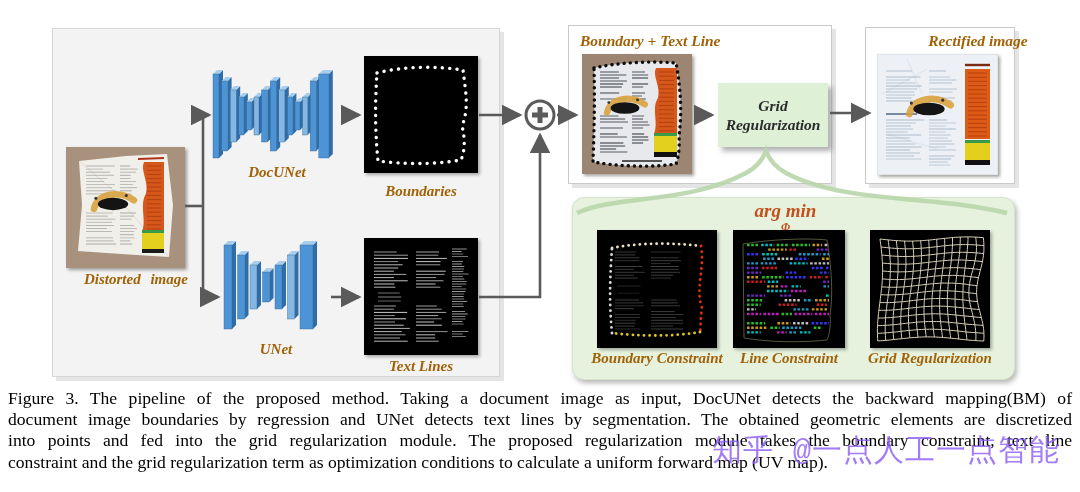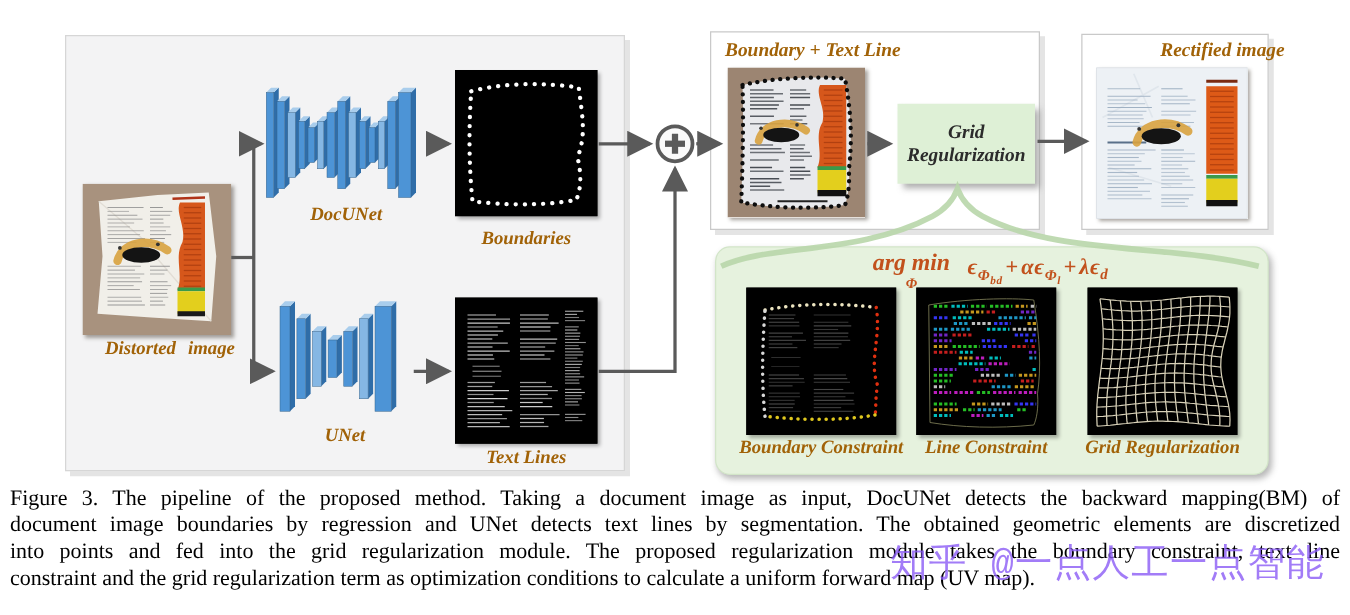--- a/index.html
+++ b/index.html
@@ -434,21 +434,20 @@
       <circle cx="65.72" cy="46.18" r="1.568" fill="#333"></circle>
     </svg>
 
   <div class="green-panel" style="left:572px;top:197px;width:441px;height:181px;"></div>
 
   <div class="formula" style="left:572px;top:201px;width:441px;height:38px;">
     <span class="am-block">
       <span class="am">arg min</span>
       <span class="am-phi">Φ</span>
     </span>
-    <span class="fx"><span>ϵ</span><sub><span>Φ</span><sub>bd</sub></sub><span class="op">+</span><span>α</span><span>ϵ</span><sub><span>Φ</span><sub>l</sub></sub><span class="op">+</span><span>λ</span><span>ϵ</span><sub>d</sub></span>
   </div>
 
   <svg id="sv-bc" class="art blackimg" style="left:597px;top:230px;" width="120" height="118">
       <rect x="0" y="0" width="120" height="118" fill="#000"></rect>
       <line x1="18" y1="22" x2="39.38369829617441" y2="22" stroke="#4d4d4d" stroke-width="0.9" opacity="0.7977385177661198"></line>
       <line x1="54" y1="22" x2="83.44028205042706" y2="22" stroke="#4d4d4d" stroke-width="0.9" opacity="0.6825184640794759"></line>
       <line x1="18" y1="24.9" x2="38.24691679365933" y2="24.9" stroke="#4d4d4d" stroke-width="0.9" opacity="0.8432154222857207"></line>
       <line x1="18" y1="27.799999999999997" x2="42.34067844189704" y2="27.799999999999997" stroke="#4d4d4d" stroke-width="0.9" opacity="0.8941879693721421"></line>
       <line x1="54" y1="27.799999999999997" x2="81.69492442025803" y2="27.799999999999997" stroke="#4d4d4d" stroke-width="0.9" opacity="0.7518575992906699"></line>
       <line x1="18" y1="30.699999999999996" x2="42.54222820363939" y2="30.699999999999996" stroke="#4d4d4d" stroke-width="0.9" opacity="0.7421884619735647"></line>

